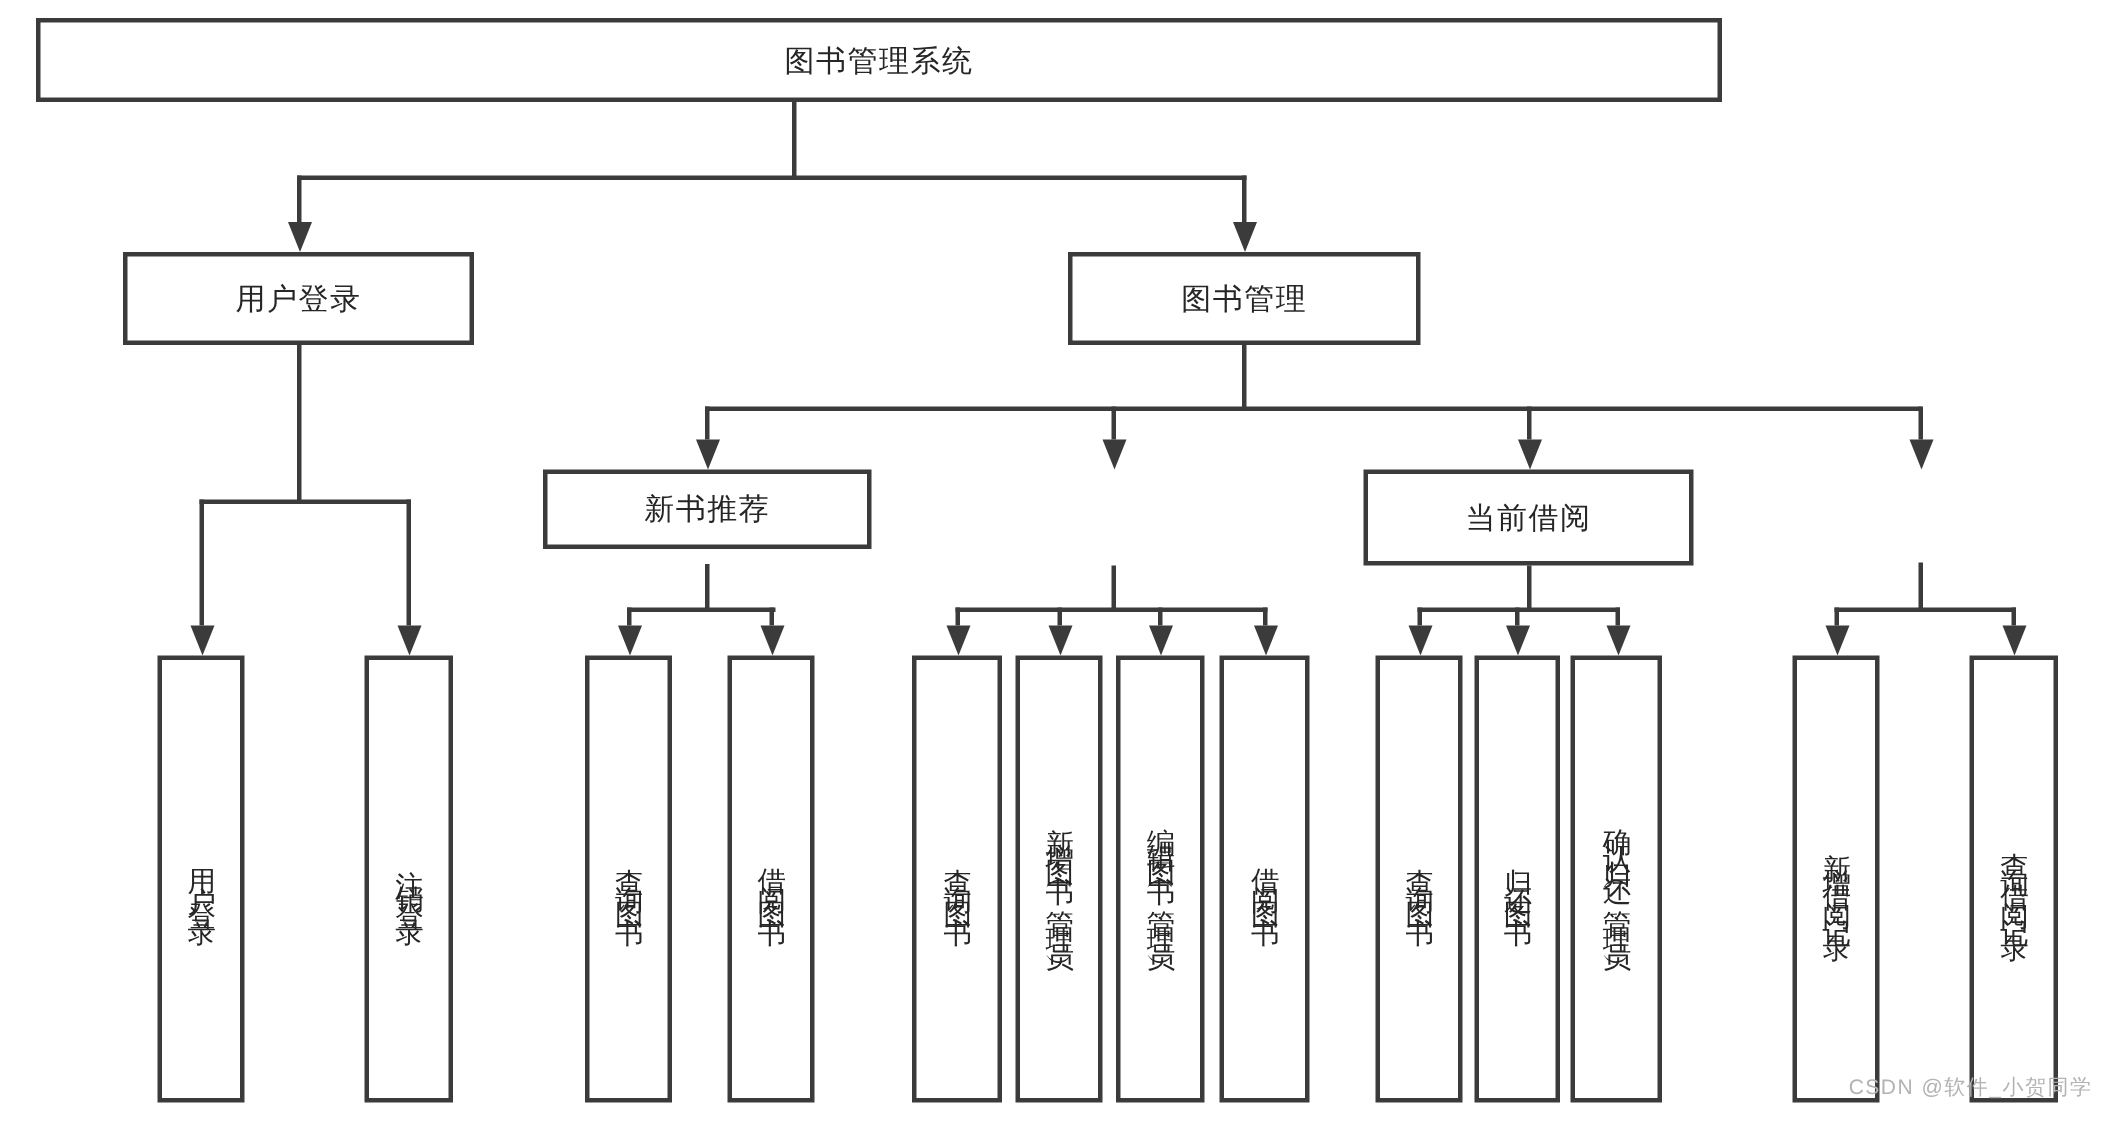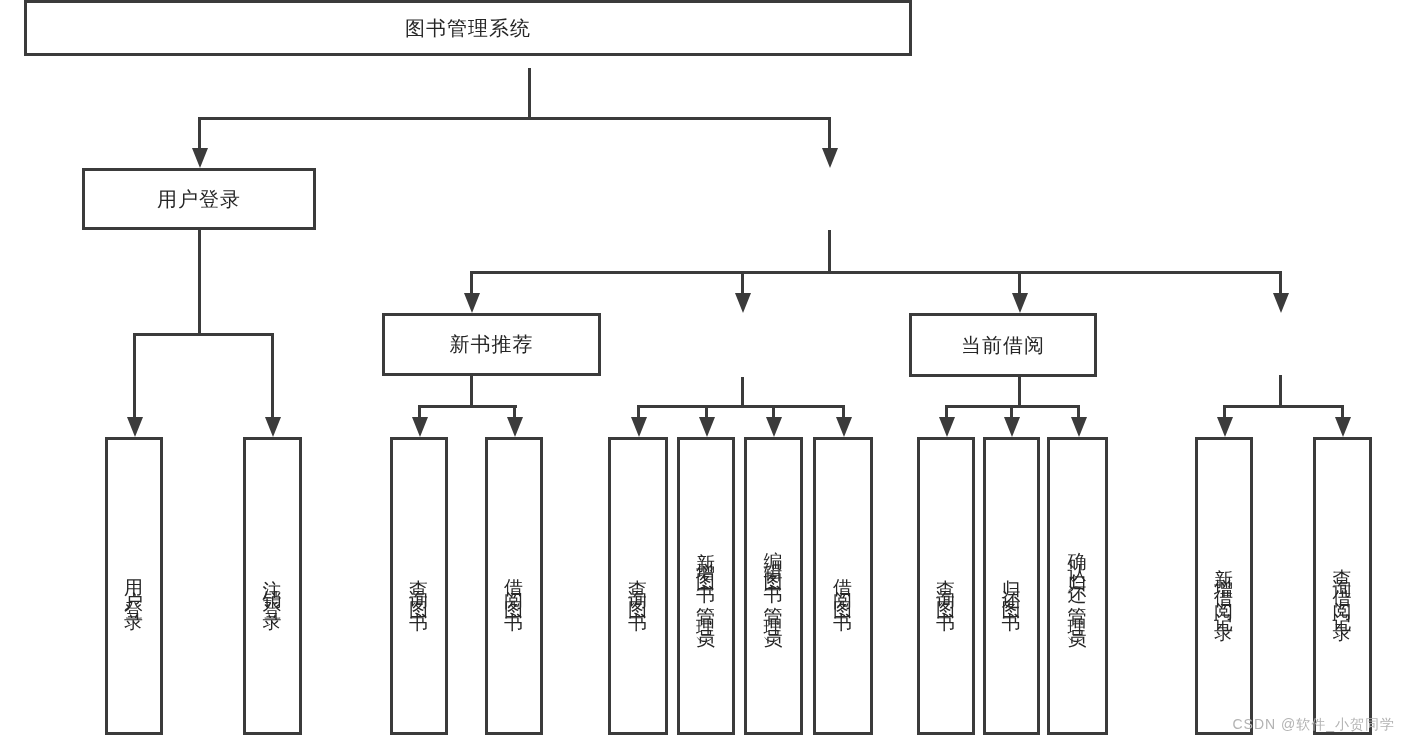--- a/index.html
+++ b/index.html
@@ -47,26 +47,27 @@
     position:absolute;right:10px;top:716px;
     font-size:14px;color:var(--watermark);
     letter-spacing:1px;white-space:nowrap;z-index:5;
   }
 </style>
 </head>
 <body>
 
 <div class="canvas">
 
-  <div class="box node" style="left:24px;top:0;width:888px;height:56px">图书管理系统</div>
+  <div class="box node" style="left:24px;top:12px;width:1124px;height:56px">图书管理系统</div>
 
   <div class="box node" style="left:82px;top:168px;width:234px;height:62px">用户登录</div>
+  <div class="box node" style="left:712px;top:168px;width:235px;height:62px">图书管理</div>
 
-  <div class="box node" style="left:382px;top:313px;width:219px;height:63px">新书推荐</div>
-  <div class="box node" style="left:909px;top:313px;width:188px;height:64px">当前借阅</div>
+  <div class="box node" style="left:362px;top:313px;width:219px;height:53px">新书推荐</div>
+  <div class="box node" style="left:909px;top:313px;width:220px;height:64px">当前借阅</div>
 
   <div class="box leaf" style="left:105px;top:437px;width:58px;height:298px">
     <span class="vtext">用户登录</span>
   </div>
   <div class="box leaf" style="left:243px;top:437px;width:59px;height:298px">
     <span class="vtext">注销登录</span>
   </div>
 
   <div class="box leaf" style="left:390px;top:437px;width:58px;height:298px">
     <span class="vtext">查询图书</span>

